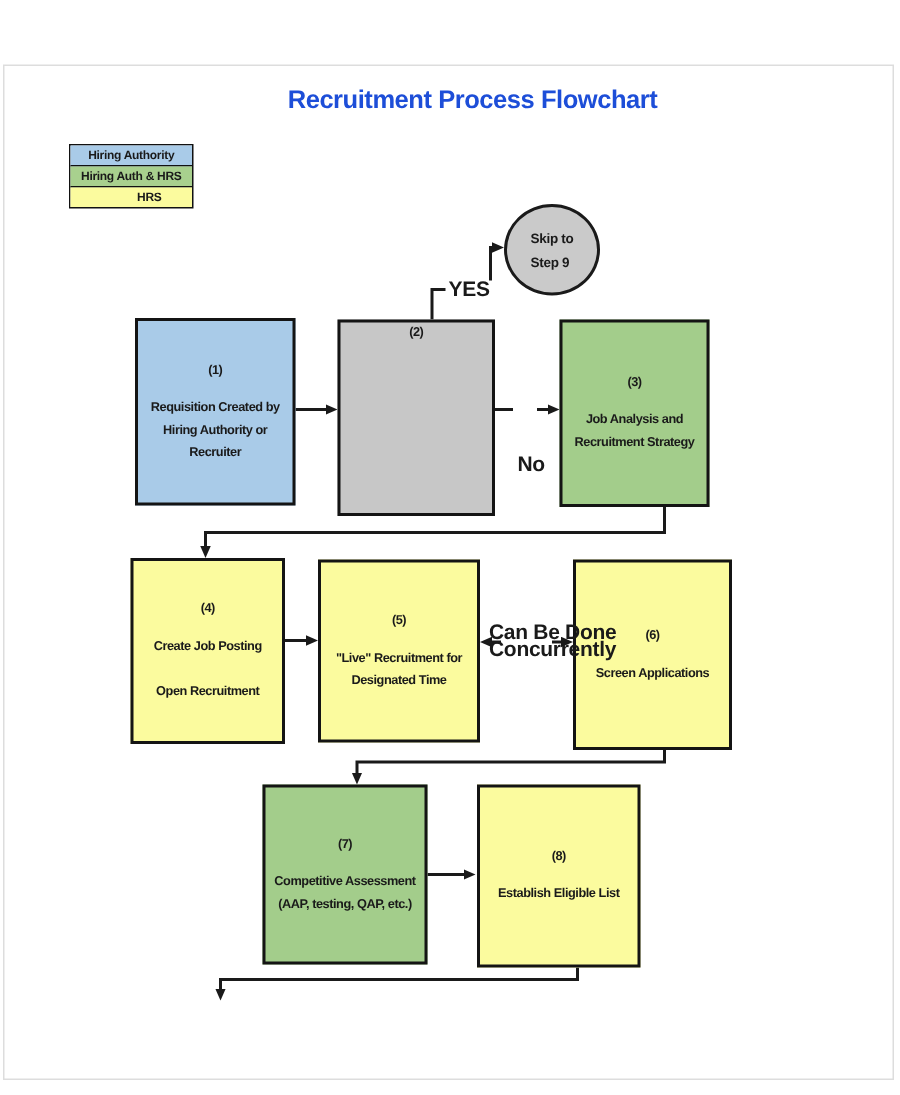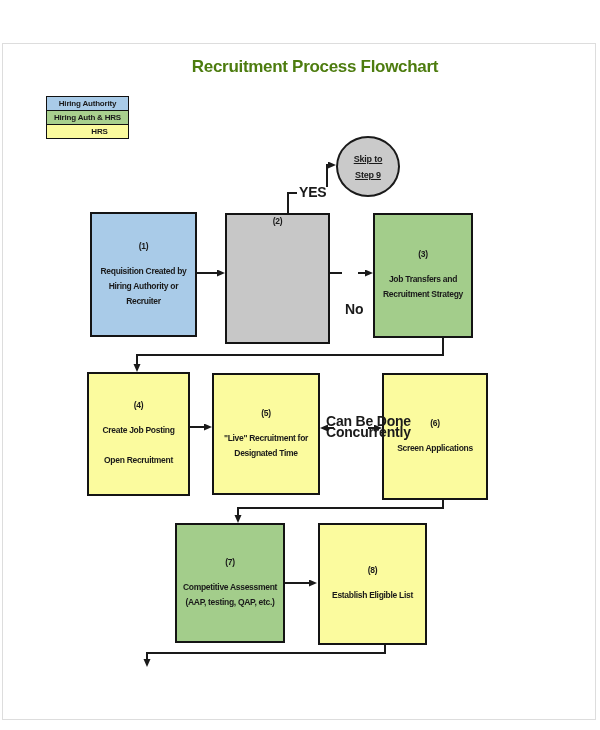--- a/index.html
+++ b/index.html
@@ -6,21 +6,21 @@
   #canvas{
     position:relative;width:600px;height:730px;overflow:hidden;background:#fff;
     font-family:"Liberation Sans", sans-serif;color:#1a1a1a;
   }
   .page-border{
     position:absolute;left:2px;top:43px;width:592px;height:675px;
     border:1px solid #ddd;pointer-events:none;
   }
   .title{
     position:absolute;left:30px;right:0;top:57px;text-align:center;
-    font-size:17px;font-weight:bold;letter-spacing:-0.3px;color:#4d7c0f;
+    font-size:17px;font-weight:bold;letter-spacing:-0.3px;color:#1d4ed8;
   }
   
   .legend{position:absolute;left:46px;top:96px;width:81px;border:1.5px solid #111;}
   .legend-row{height:13px;line-height:13px;text-align:center;font-size:8px;
     font-weight:bold;border-bottom:1.5px solid #111;letter-spacing:-0.2px;}
   .legend-row:last-child{border-bottom:none;padding-left:24px;}
   
   .fbox{
     position:absolute;border:2.5px solid #141414;box-sizing:border-box;
     display:flex;flex-direction:column;align-items:center;justify-content:center;
@@ -35,22 +35,22 @@
   #box3{left:373px;top:213px;width:100px;height:125px;}
   #box4{left:87px;top:372px;width:103px;height:124px;}
   #box5{left:212px;top:373px;width:108px;height:122px;}
   #box6{left:382px;top:373px;width:106px;height:127px;}
   #box7{left:175px;top:523px;width:110px;height:120px;}
   #box8{left:318px;top:523px;width:109px;height:122px;}
   
   .terminator{
     position:absolute;left:336px;top:136px;width:64px;height:61px;border-radius:50%;
     border:2px solid #1a1a1a;box-sizing:border-box;display:flex;align-items:center;
-    justify-content:center;text-align:center;font-size:9px;font-weight:600;
-    white-space:pre;line-height:16px;letter-spacing:-0.2px;text-decoration:underline;
+    justify-content:center;font-size:9px;font-weight:600;
+    white-space:pre;line-height:16px;letter-spacing:-0.2px;
   }
   
   .cl{
     position:absolute;font-size:14px;font-weight:bold;letter-spacing:-0.2px;
     background:#fff;line-height:11px;text-align:center;white-space:pre;
   }
   #lbl-yes{left:297px;top:187px;padding:0 2px;}
   #lbl-no{left:343px;top:268px;padding:0 2px;margin-top:36px;}
   #lbl-concurrent{left:326px;top:416px;width:48px;background:transparent;}
   svg.wires{position:absolute;left:0;top:0;pointer-events:none;}
@@ -115,21 +115,21 @@
 Hiring Authority or
 Recruiter</span>
   </div>
 
   <div class="fbox num-top" id="box2" style="background-color: rgb(199, 199, 199);">
     <span class="num">(2)</span>
   </div>
 
   <div class="fbox" id="box3" style="background-color: rgb(163, 205, 139);">
     <span class="num">(3)</span>
-    <span class="body">Job Transfers and
+    <span class="body">Job Analysis and
 Recruitment Strategy</span>
   </div>
 
   <div class="fbox" id="box4" style="background-color: rgb(251, 251, 158);">
     <span class="num">(4)</span>
     <span class="body">Create Job Posting
 
 Open Recruitment</span>
   </div>
 

